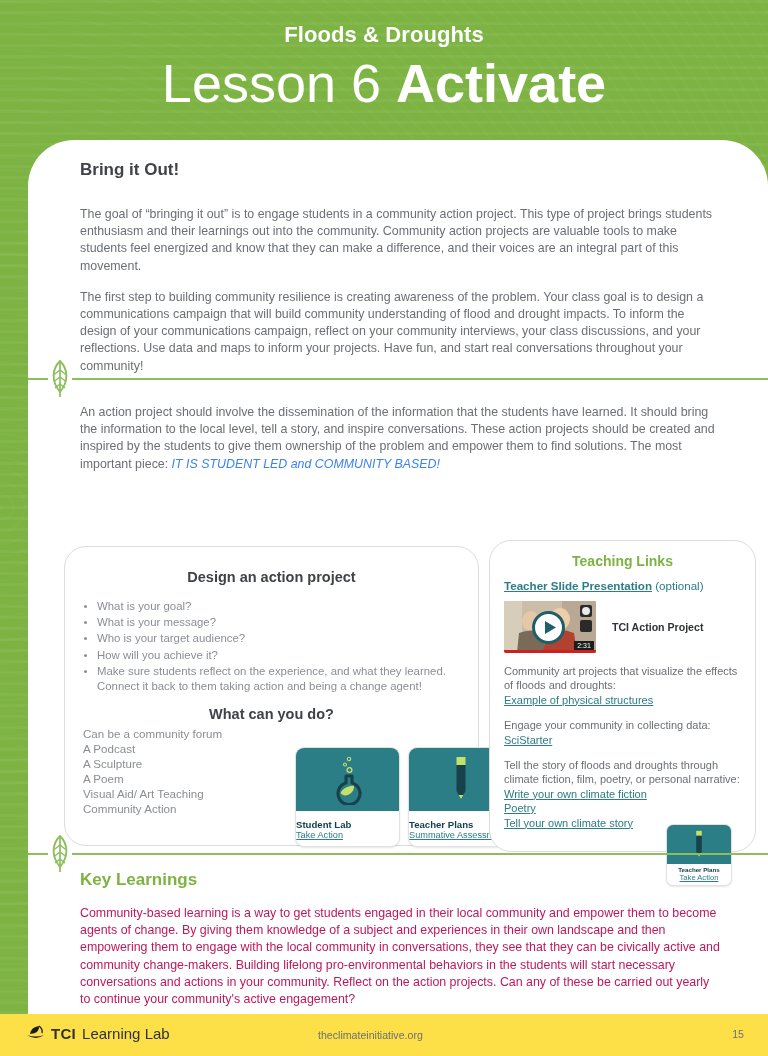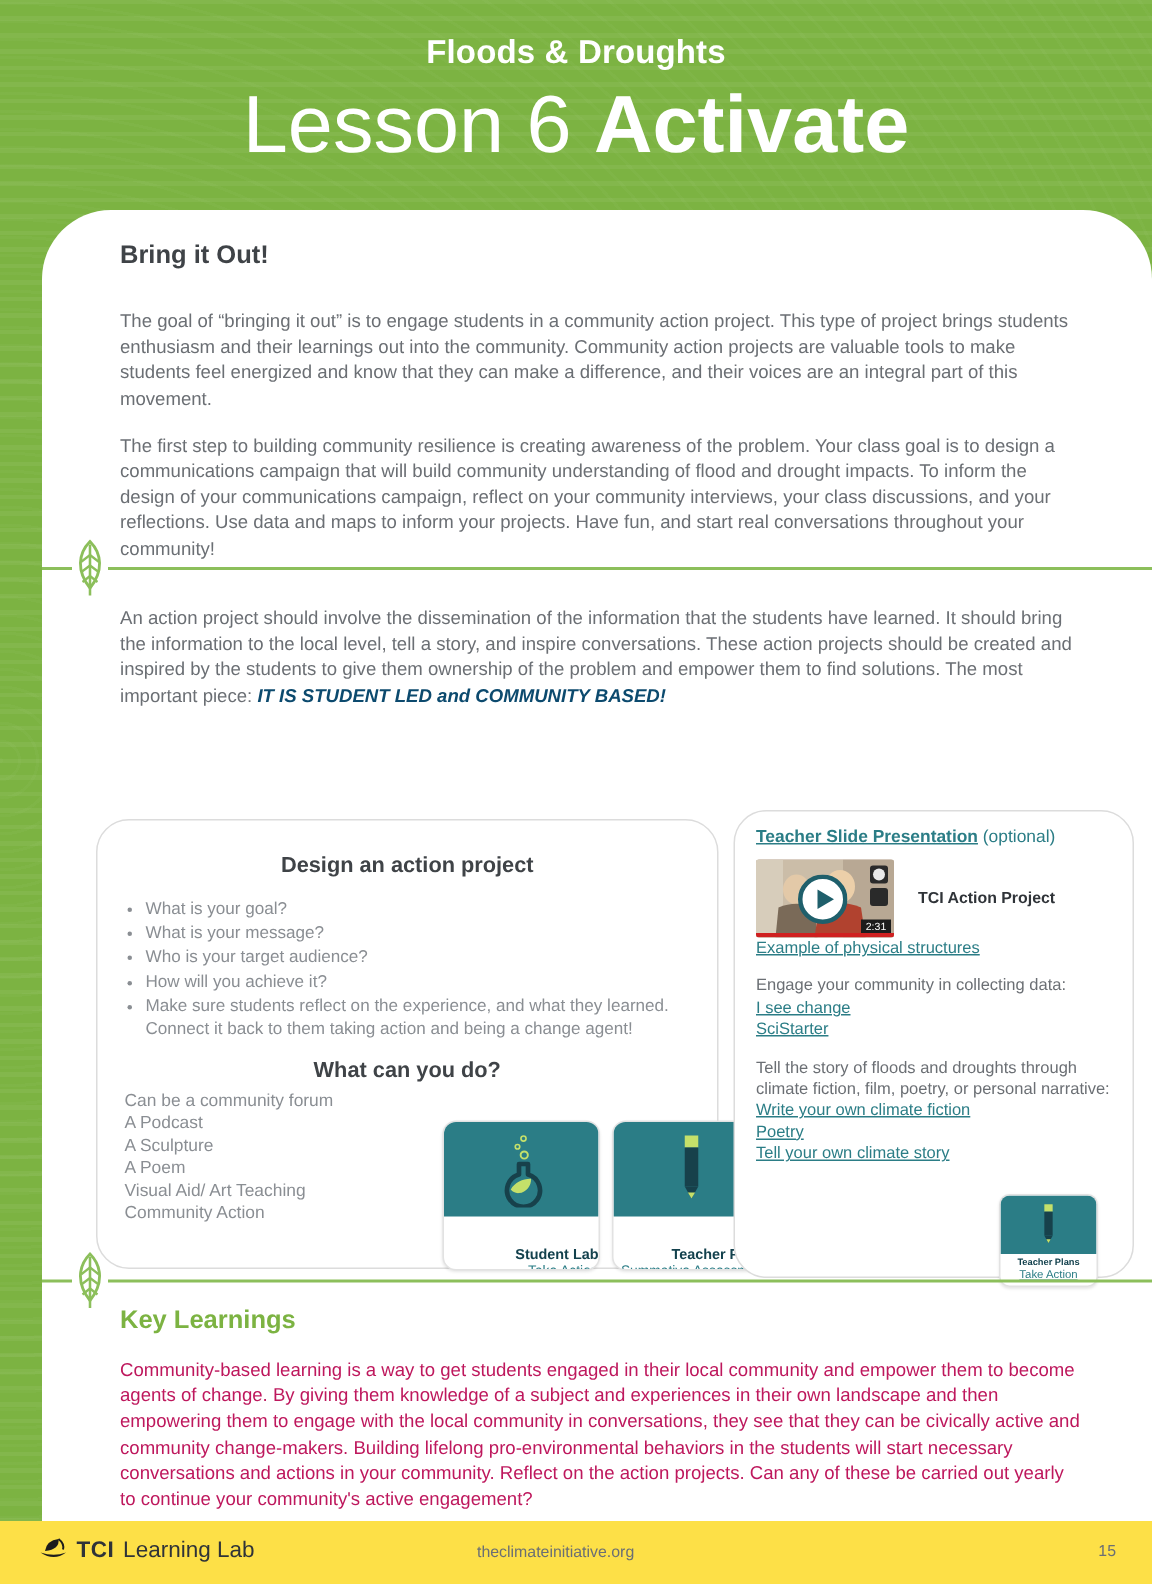--- a/index.html
+++ b/index.html
@@ -74,21 +74,21 @@
   }
   .sec-title.green { color: #7cb342; }
 
   .body-text {
     font-size: 12.4px;
     line-height: 17.2px;
     color: #6b6f74;
   }
   .body-text.green { color:#be185d; }
   .body-text p + p { margin-top: 14px; }
-  .body-text b { font-weight: bold; font-style: italic; color:#0c4a6e; }
+  .body-text b { font-weight: normal; font-style: italic; color:#3b82f6; }
 
   
   #block-bring {
     position:absolute; left: 52px; top: 20px; width: 642px;
   }
   #block-bring .body-text { margin-top: 26px; }
 
   #block-action { position:absolute; left: 52px; top: 255px; width: 642px; }
   #block-action .body-text { margin-top: 9px; }
 
@@ -151,21 +151,21 @@
     border:1px solid #e2e2e2;
     border-radius: 9px;
     overflow:hidden;
     box-shadow: 0 1px 2px rgba(0,0,0,.10);
   }
   .tile .art {
     height: 63px;
     background:#2b7d86;
     display:flex; align-items:center; justify-content:center;
   }
-  .tile .cap { text-align:right; padding-top: 20px; }
+  .tile .cap { text-align:left; padding-top: 8px; }
   .tile .cap .t {
     font-size: 9.6px; font-weight: bold; color:#13414d; display:block; line-height:11px;
   }
   .tile .cap .l {
     font-size: 9.2px; color:#2b7d86; text-decoration: underline; display:block; line-height:11px;
   }
   #tile-student { left: 230px; top: 200px; }
   #tile-teacher { left: 343px; top: 200px; }
 
   .tile-sm {
@@ -304,20 +304,21 @@
           </svg>
         </div>
         <div class="cap">
           <span class="t">Teacher Plans</span>
           <span class="l">Summative Assessment</span>
         </div>
       </div>
     </div>
 
     <div class="card" id="card-links">
+      <h3>Teaching Links</h3>
 
       <div class="tl-body">
 
         <div class="tl-lead">
           <span class="main">Teacher Slide Presentation</span>
           <span class="opt">(optional)</span>
         </div>
 
         <div class="video-row">
           <div class="thumb">
@@ -337,24 +338,24 @@
               <text x="80" y="47" font-family="Liberation Sans, sans-serif" font-size="7" fill="#ffffff" text-anchor="middle">2:31</text>
             </svg>
             <svg style="position:absolute;left:28px;top:10px;" width="33" height="33" viewBox="0 0 33 33">
               <circle cx="16.5" cy="16.5" r="15" fill="#ffffff" stroke="#1f5f6b" stroke-width="3"></circle>
               <path d="M13 10 L24 16.5 L13 23 Z" fill="#1f5f6b"></path>
             </svg>
           </div>
           <div class="video-cap">TCI Action Project</div>
         </div>
 
+        <div class="tl-para">Community art projects that visualize the effects of floods and droughts:</div>
         <a class="tl-link">Example of physical structures</a>
 
         <div class="tl-para">Engage your community in collecting data:</div>
-        <a class="tl-link">I see change</a>
         <a class="tl-link">SciStarter</a>
 
         <div class="tl-para">Tell the story of floods and droughts through climate fiction, film, poetry, or personal narrative:</div>
         <a class="tl-link">Write your own climate fiction</a>
         <a class="tl-link">Poetry</a>
         <a class="tl-link">Tell your own climate story</a>
 
         <div class="tile-sm">
           <div class="art">
             <svg width="16" height="32" viewBox="0 0 26 50">

